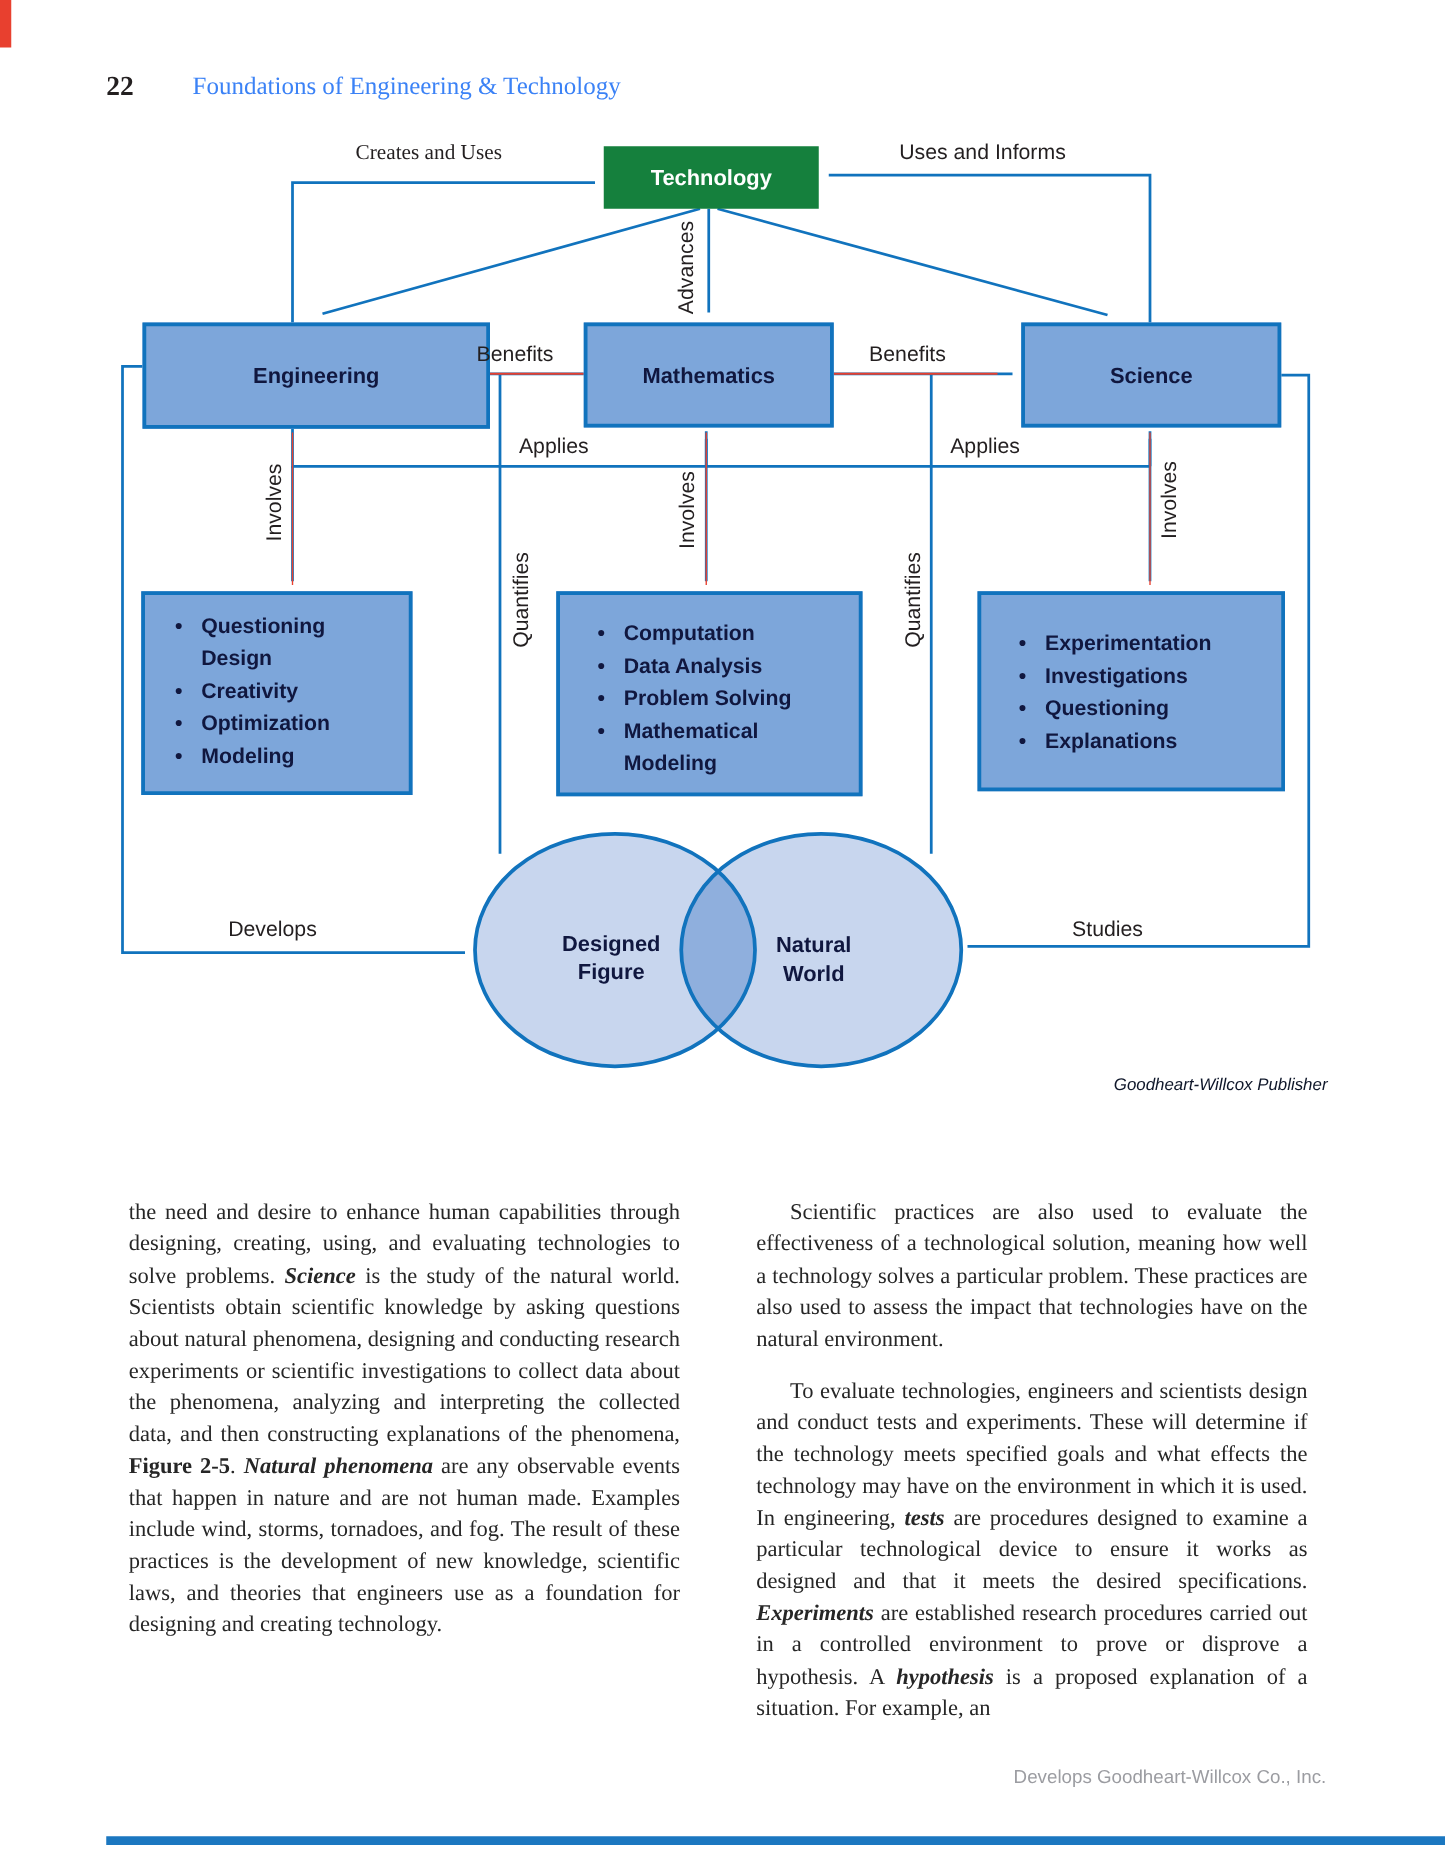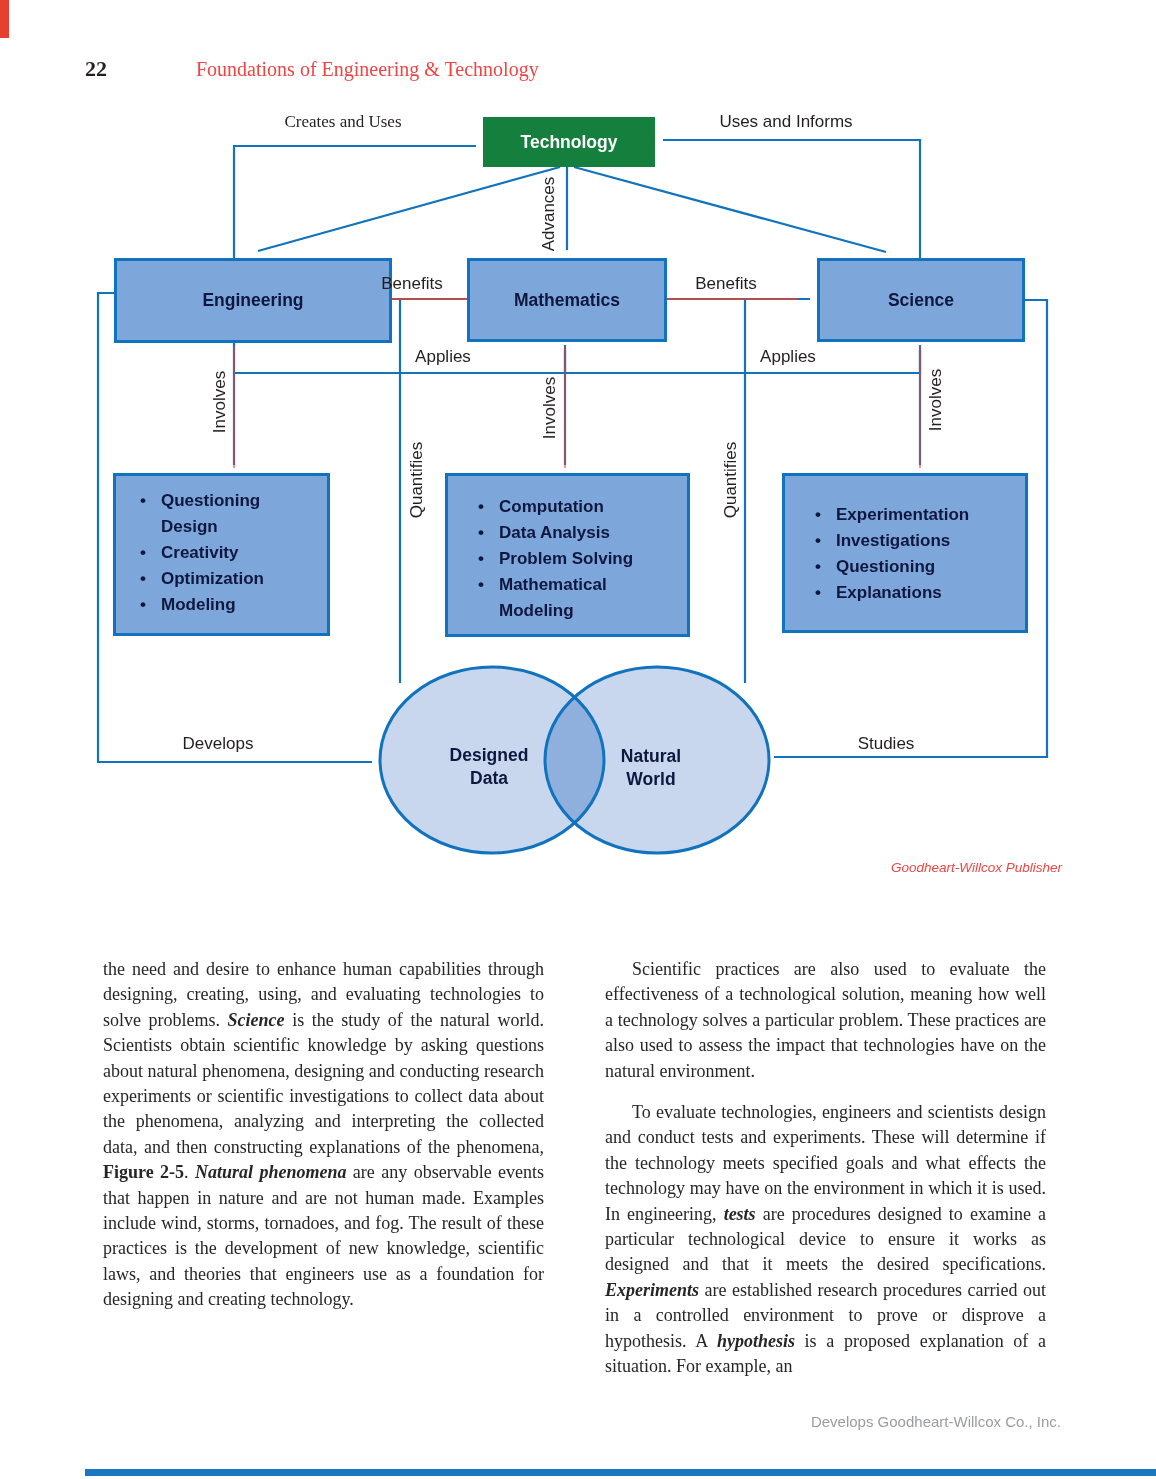--- a/index.html
+++ b/index.html
@@ -3,39 +3,39 @@
 <meta charset="utf-8">
 <style>
   html,body{margin:0;padding:0;background:#ffffff;}
   .page{position:relative;width:1156px;height:1479px;background:#ffffff;overflow:hidden;
         font-family:"Liberation Sans",sans-serif;}
   
   .red-tab{position:absolute;left:0;top:0;width:9px;height:38px;background:#e8402f;}
   .bottom-rule{position:absolute;left:85px;top:1469px;width:1071px;height:7px;background:#1b77c0;}
   
   .pagenum{position:absolute;left:85px;top:56px;font:bold 22px "Liberation Serif",serif;color:#231f20;}
-  .runhead{position:absolute;left:154px;top:58px;font:20px "Liberation Serif",serif;color:#ef4444;margin-left:42px;}
+  .runhead{position:absolute;left:154px;top:58px;font:20px "Liberation Serif",serif;color:#3b82f6;}
   
   .node{position:absolute;box-sizing:border-box;background:#7da6da;border:3px solid #1173bd;
         display:flex;align-items:center;justify-content:center;text-align:center;
         font-weight:bold;font-size:17.5px;color:#10173f;}
   .node.tech{background:#15803d;border:none;color:#ffffff;}
   .listbox{position:absolute;box-sizing:border-box;background:#7da6da;border:3px solid #1173bd;
            color:#10173f;font-weight:bold;font-size:17px;}
   .listbox ul{list-style:none;margin:0;padding:0;}
   .listbox li{display:flex;line-height:26px;}
   .blt{width:21px;flex:none;}
   
   .elabel{position:absolute;transform:translate(-50%,-50%);white-space:nowrap;
           font-size:17px;color:#231f20;}
   .elabel.rot{transform:translate(-50%,-50%) rotate(-90deg);}
   .vennlabel{position:absolute;transform:translate(-50%,-50%);width:112px;text-align:center;
              font-weight:bold;font-size:17.5px;line-height:22.5px;color:#10173f;}
   
-  .credit{position:absolute;top:860px;right:94px;font-style:italic;font-size:13.5px;color:#ef4444;}
+  .credit{position:absolute;top:860px;right:94px;font-style:italic;font-size:13.5px;color:#0f172a;}
   .caption{position:absolute;left:85px;top:886px;width:980px;font-size:16.5px;color:#231f20;}
   .caption .lab{font-weight:bold;color:#1b75bc;}
   
   .col{position:absolute;top:941px;width:473px;font-family:"Liberation Serif",serif;
        font-size:18px;line-height:25.4px;color:#262626;text-align:justify;}
   .col.left{left:87px;}
   .col.right{left:589px;}
   .col p{margin:16px;}
   .col p.ind{text-indent:27px;}
   .bi{font-weight:bold;font-style:italic;}
@@ -169,21 +169,21 @@
           <span class="blt">•</span>
           <span>Questioning</span>
         </li>
       <li>
           <span class="blt">•</span>
           <span>Explanations</span>
         </li>
     </ul>
   </div>
 
-  <div class="vennlabel" style="left:489px;top:766px;">Designed Data</div>
+  <div class="vennlabel" style="left:489px;top:766px;">Designed Figure</div>
   <div class="vennlabel" style="left:651px;top:735px;margin-top:32px;">Natural World</div>
 
   <div class="elabel" style="left:343px;top:122px;font-family:Liberation Serif, serif;">Creates and Uses</div>
   <div class="elabel" style="left:786px;top:122px;">Uses and Informs</div>
   <div class="elabel rot" style="left:549px;top:214px;">Advances</div>
   <div class="elabel" style="left:412px;top:284px;">Benefits</div>
   <div class="elabel" style="left:726px;top:284px;">Benefits</div>
   <div class="elabel" style="left:443px;top:357px;">Applies</div>
   <div class="elabel" style="left:788px;top:357px;">Applies</div>
   <div class="elabel rot" style="left:220px;top:402px;">Involves</div>

